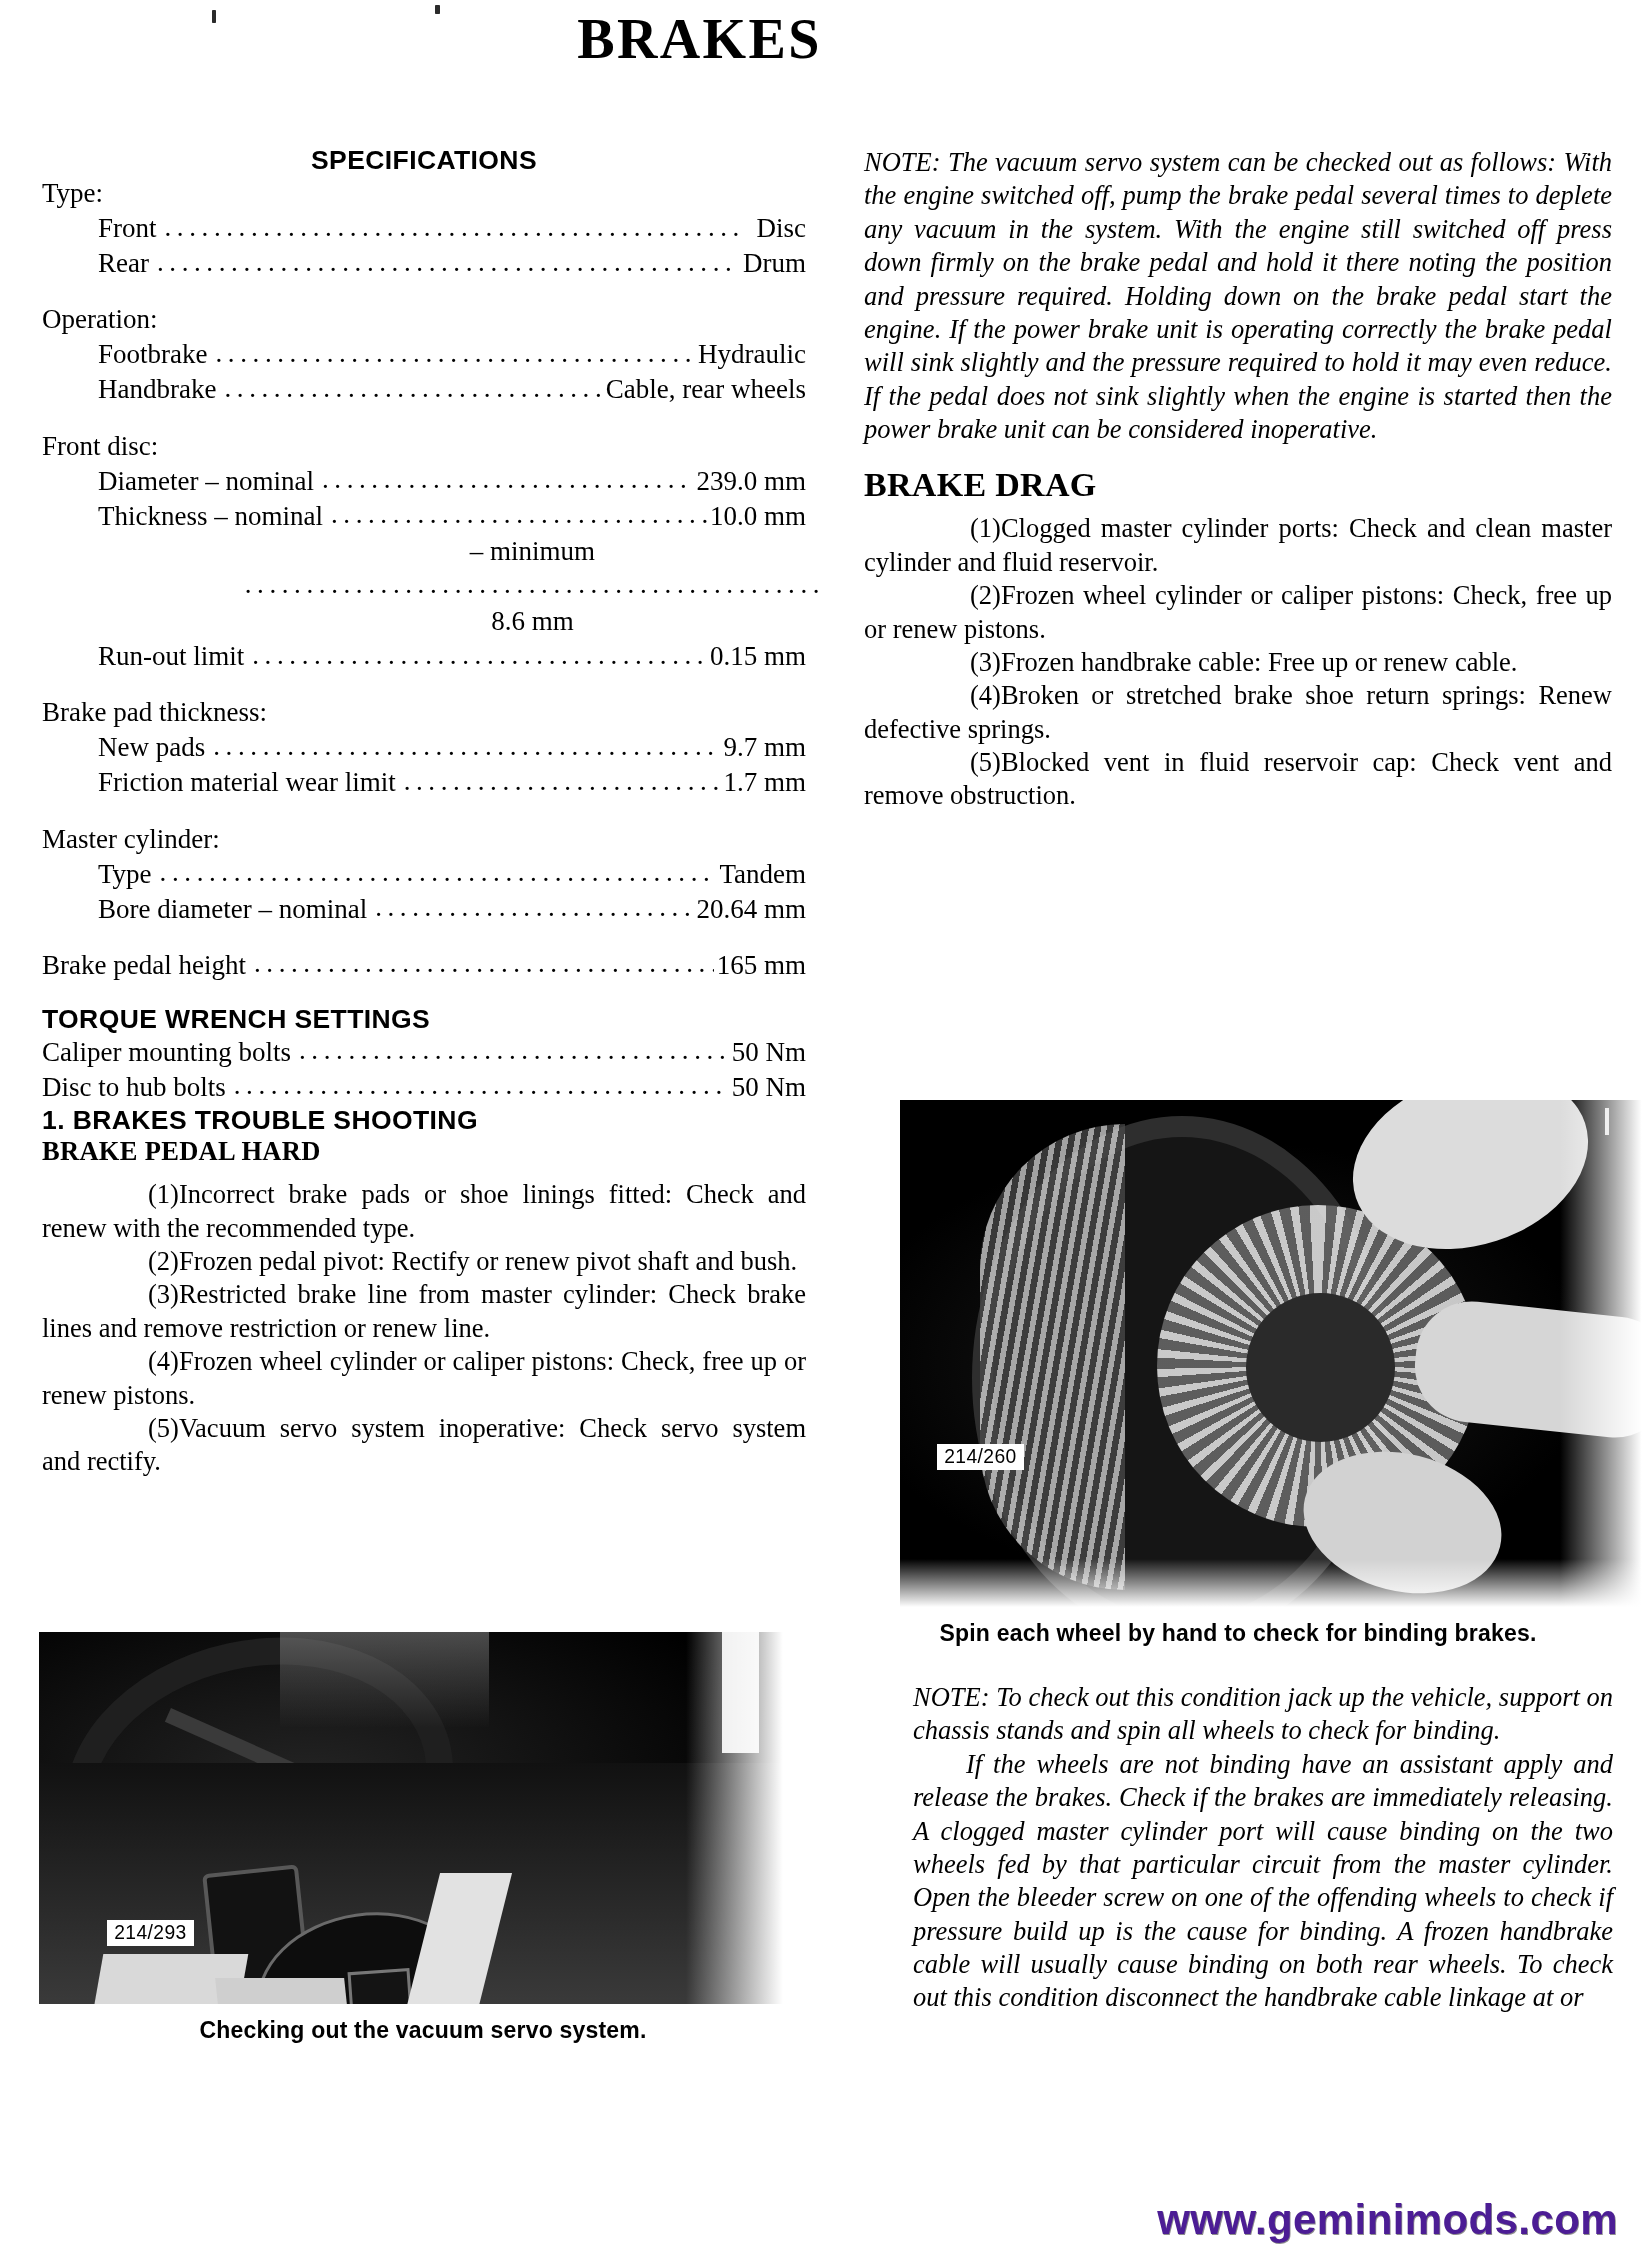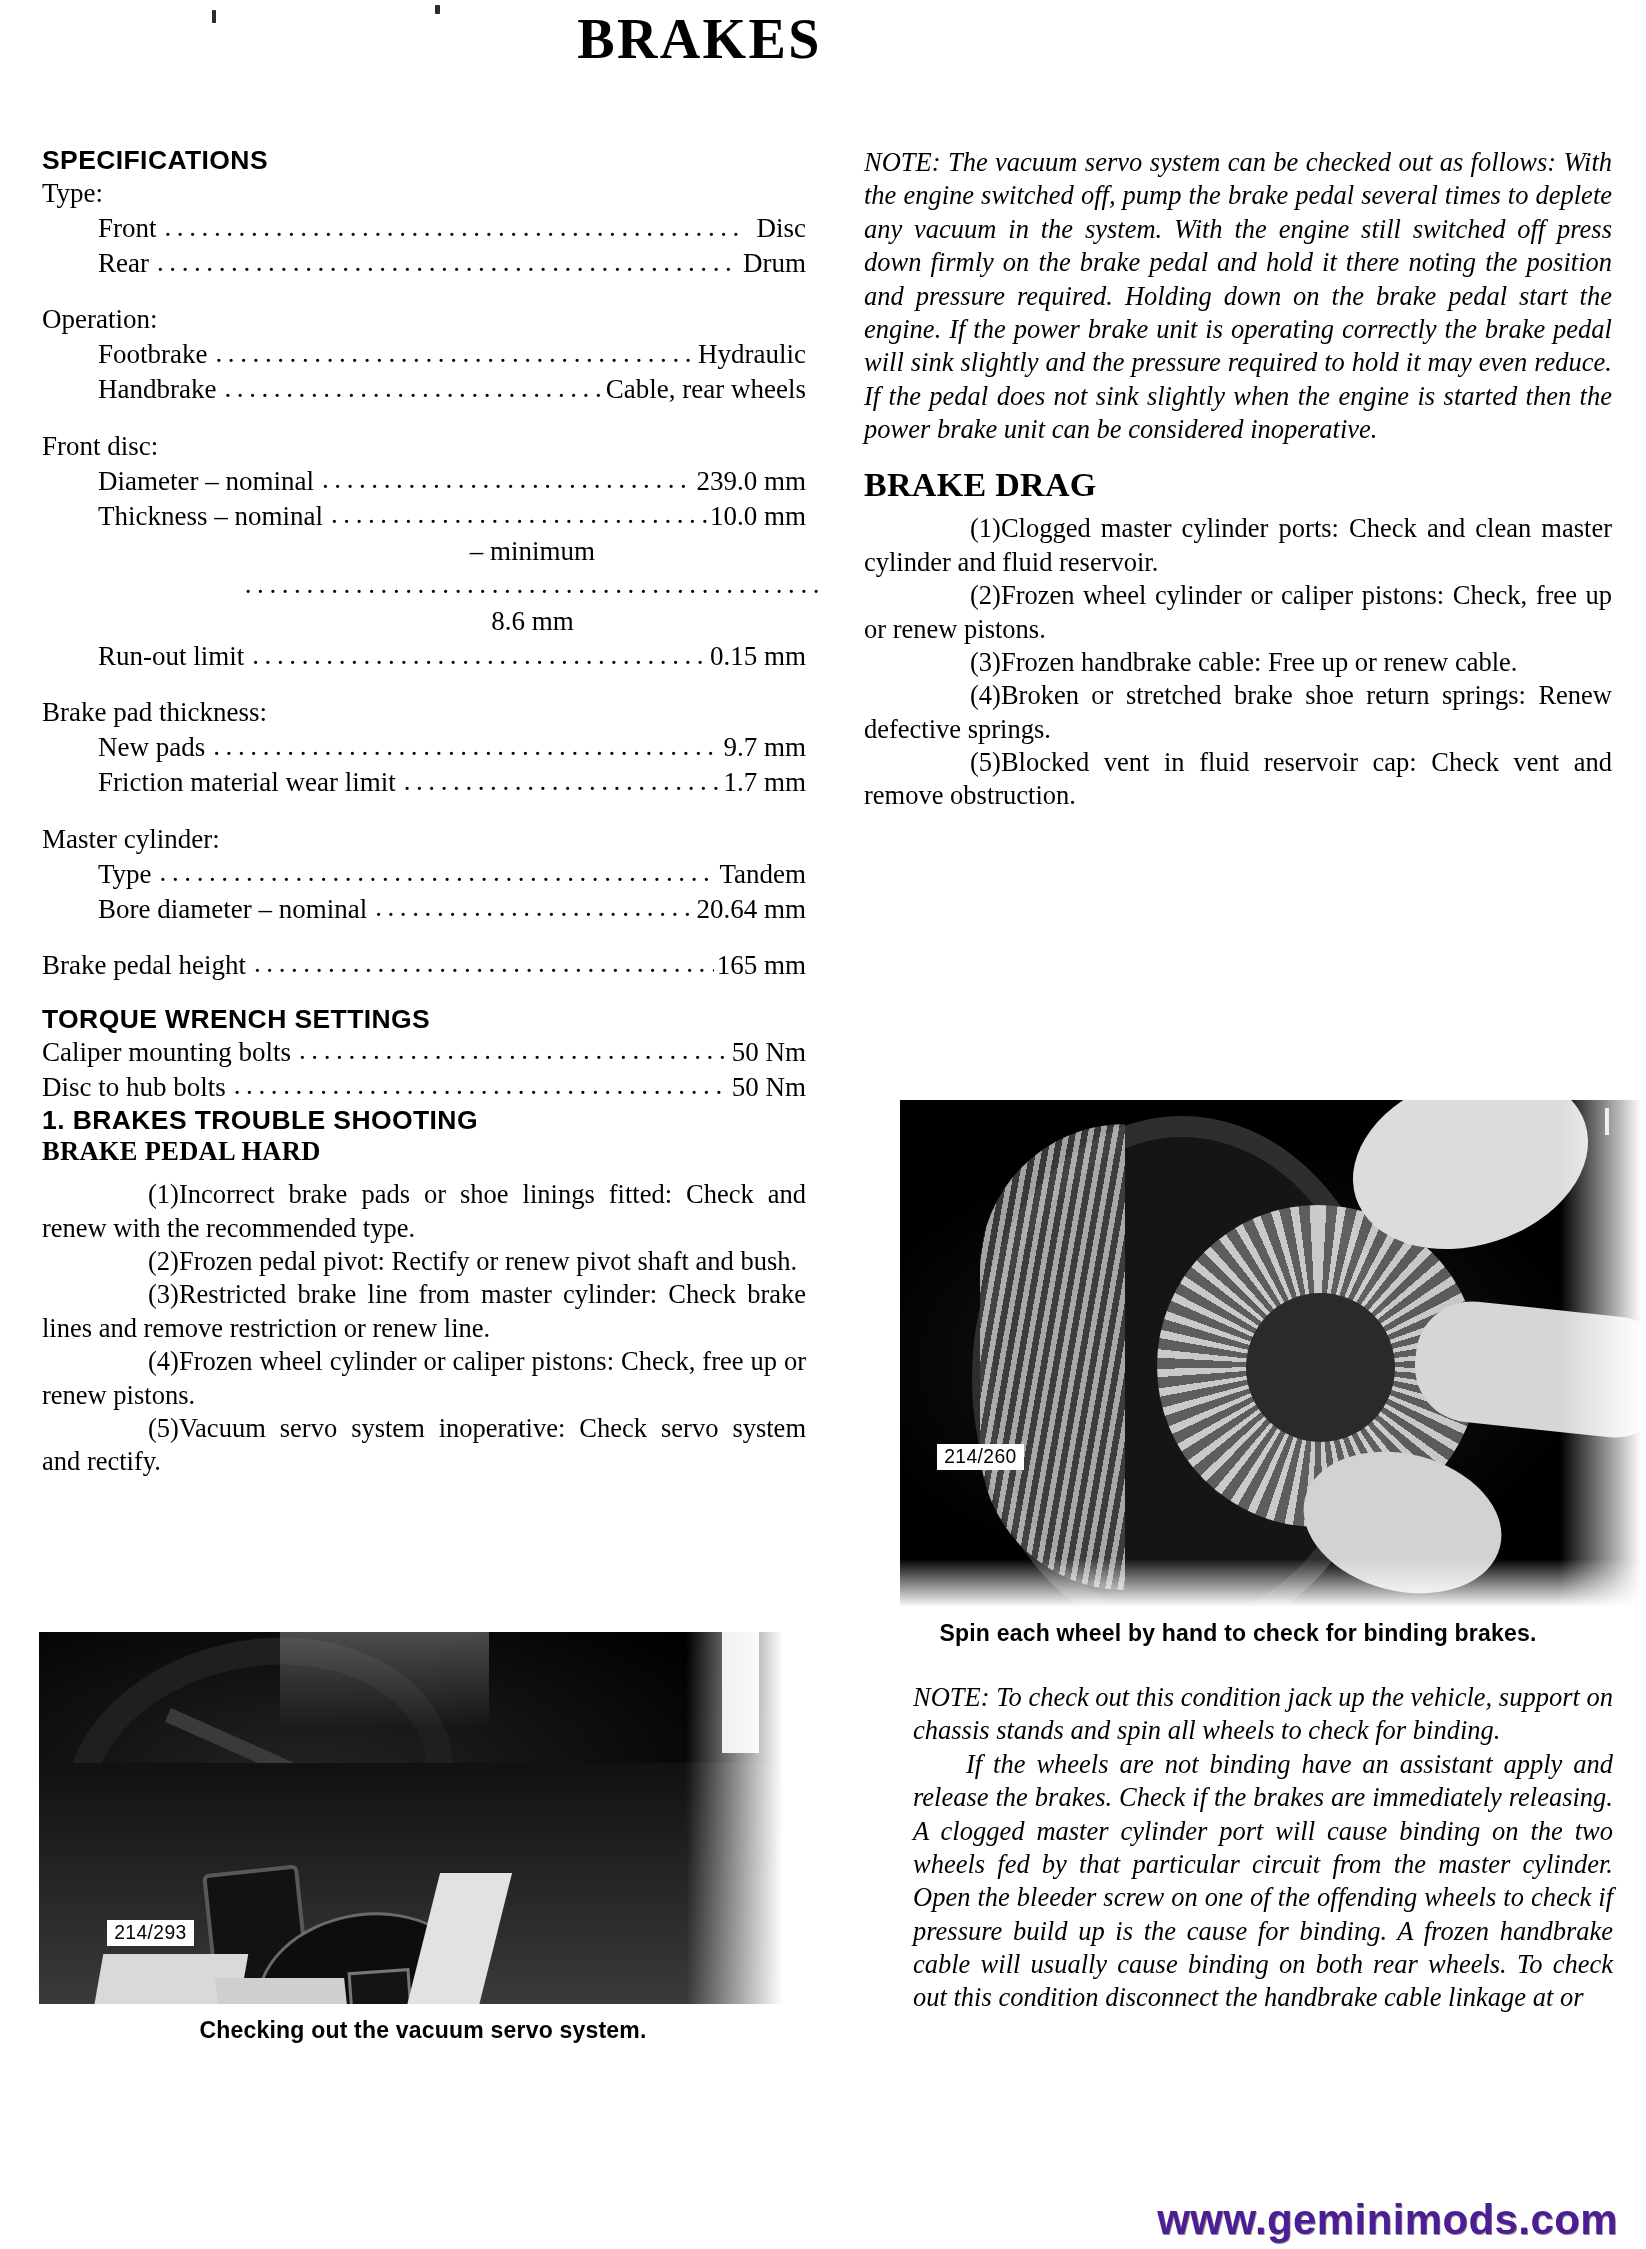--- a/index.html
+++ b/index.html
@@ -59,21 +59,21 @@
   
   h2.sec-bold {
     font-family: "Liberation Sans", "DejaVu Sans", sans-serif;
     font-weight: bold;
     font-size: 26.5px;
     letter-spacing: 0.4px;
     margin: 0;
     padding: 0;
   }
   .spec-head {
-    text-align: left;
+    text-align: center;
     margin-left: 16px;
     margin-bottom: 32px;
   }
   .torque-head {
     margin-top: 37px;
     margin-bottom: 17.7px;
     font-size: 28px;
     letter-spacing: 0.8px;
   }
   .ts-head {

